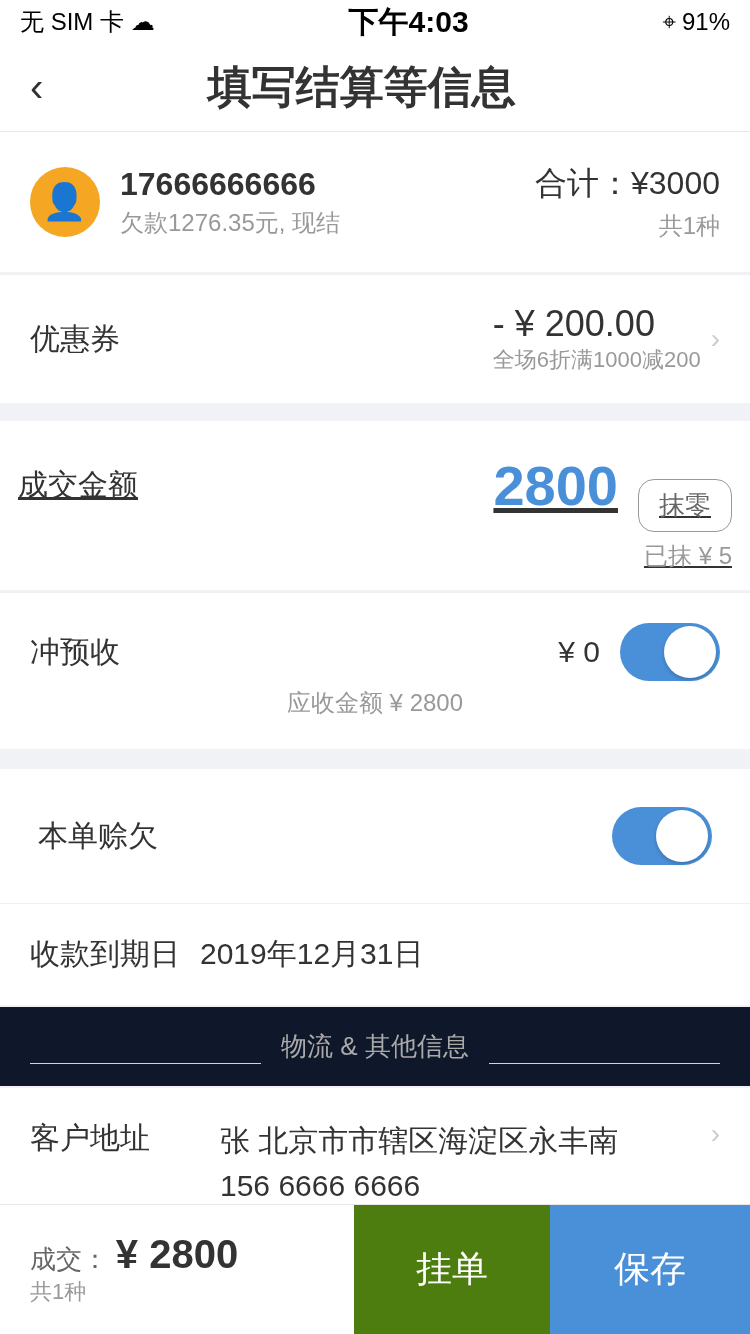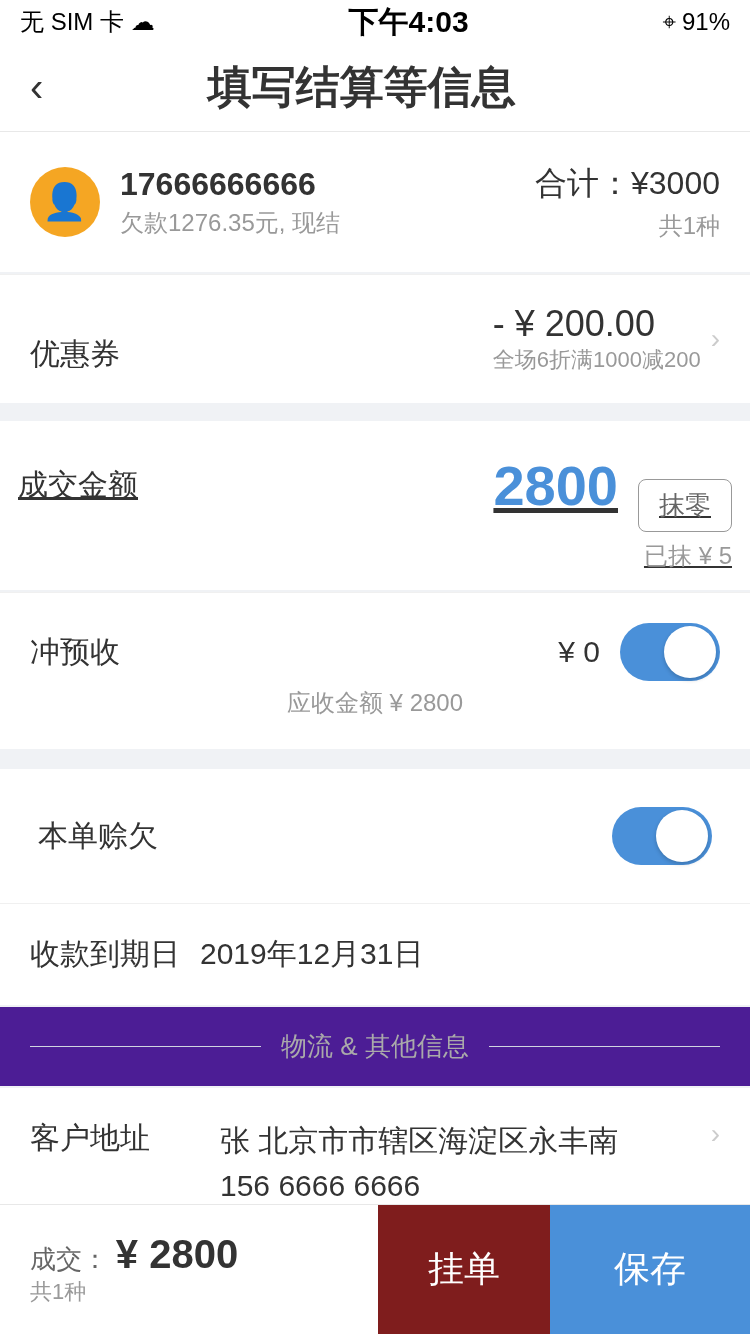--- a/index.html
+++ b/index.html
@@ -84,21 +84,21 @@
     .customer-sub { font-size: 24px; color: #999; margin-top: 4px; }
     .customer-right { text-align: right; }
     .total-amount { font-size: 32px; color: #333; font-weight: 500; }
     .total-count { font-size: 24px; color: #999; margin-top: 4px; }
 
     
     .coupon-row {
       background: #fff;
       padding: 28px 30px;
       display: flex;
-      align-items: flex-end;
+      align-items: center;
       justify-content: space-between;
       border-top: 1px solid #f0f0f0;
     }
     .coupon-label { font-size: 30px; color: #333; }
     .coupon-right { display: flex; align-items: center; gap: 10px; }
     .coupon-discount { font-size: 36px; color: #333; font-weight: 500; }
     .coupon-detail { font-size: 22px; color: #999; text-align: right; }
     .chevron-right { font-size: 28px; color: #ccc; }
 
     
@@ -114,21 +114,21 @@
     .deal-row {
       display: flex;
       align-items: center;
       justify-content: space-between;
     }
     .deal-label { font-size: 30px; color: #333; }
     .deal-right { display: flex; align-items: center; gap: 20px; }
     .deal-amount { font-size: 56px; color: #4a90d9; font-weight: 600; }
     .round-off-btn {
       border: 1px solid #999;
-      border-radius: 8px;
+      border-radius: 16px;
       padding: 8px 20px;
       font-size: 26px;
       color: #666;
       background: #fff;
       cursor: pointer;
       margin-top: 40px;
     }
     .deal-sub { font-size: 24px; color: #999; text-align: right; margin-top: 8px; }
 
     
@@ -184,24 +184,24 @@
       background: #fff;
       padding: 30px;
       border-top: 1px solid #f0f0f0;
     }
     .duedate-row { display: flex; align-items: center; gap: 20px; }
     .duedate-label { font-size: 30px; color: #333; }
     .duedate-value { font-size: 30px; color: #333; }
 
     
     .logistics-divider {
-      background: #4c1d95;
+      background: #0f172a;
       padding: 22px 30px;
       display: flex;
-      align-items: center;
+      align-items: flex-end;
       justify-content: center;
       gap: 20px;
       margin-top: 2px;
     }
     .logistics-line { flex: 1; height: 1px; background: #d0d4e0; }
     .logistics-text { font-size: 26px; color: #aaa; }
 
     
     .address-section {
       background: #fff;
@@ -230,23 +230,23 @@
     .bottom-summary {
       flex: 1;
       padding: 0 30px;
       display: flex;
       flex-direction: column;
     }
     .bottom-label { font-size: 26px; color: #666; }
     .bottom-amount { font-size: 40px; font-weight: 600; color: #333; }
     .bottom-count { font-size: 22px; color: #999; }
     .btn-hang {
-      width: 172px;
+      width: 196px;
       height: 130px;
-      background: #7f1d1d;
+      background: #4d7c0f;
       display: flex;
       align-items: center;
       justify-content: center;
       font-size: 36px;
       color: #fff;
       font-weight: 500;
       cursor: pointer;
     }
     .btn-save {
       width: 200px;

